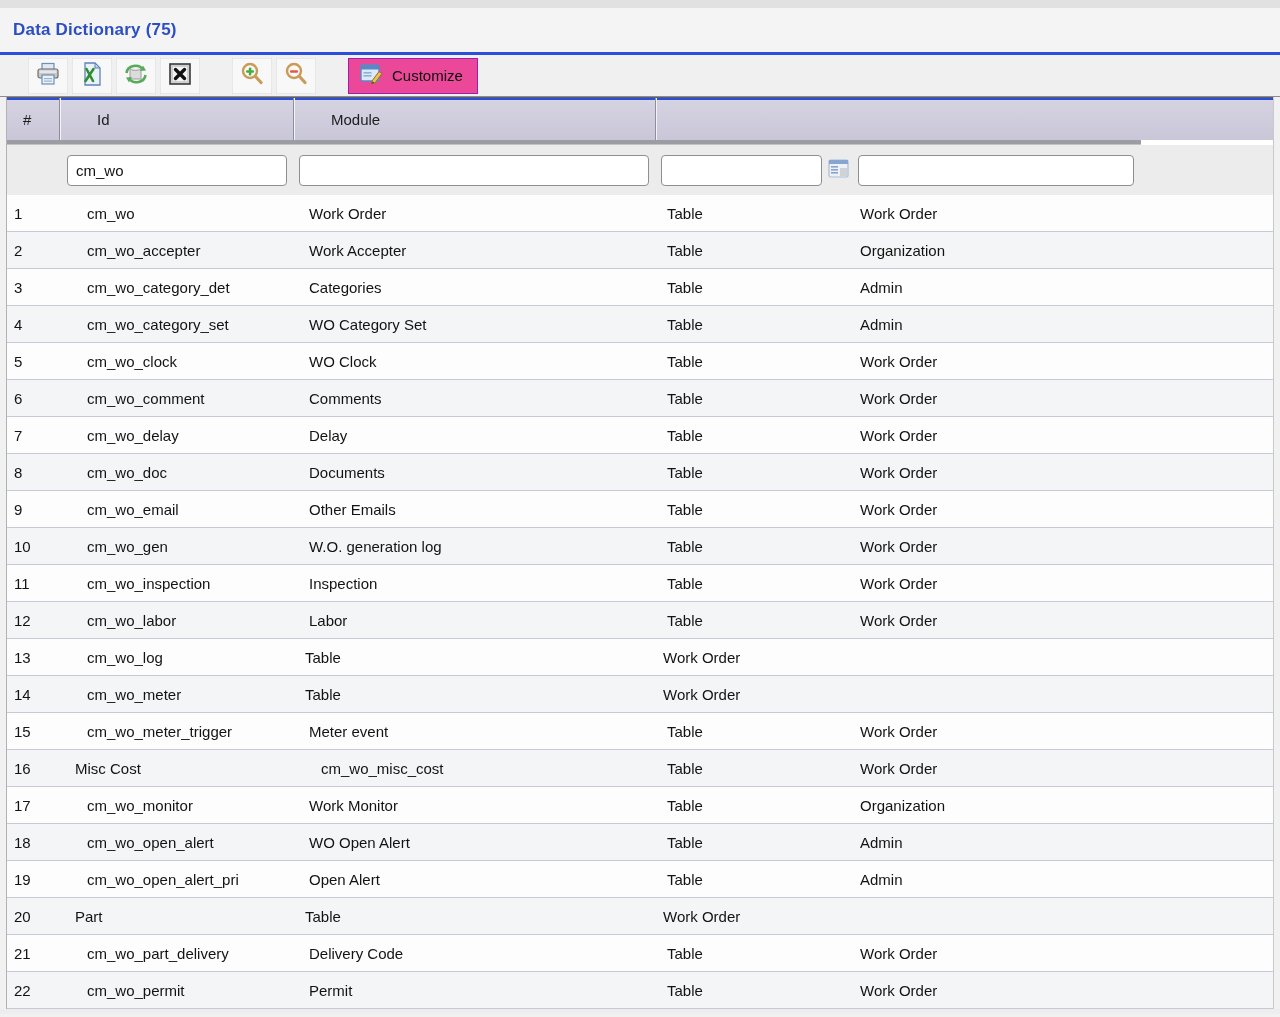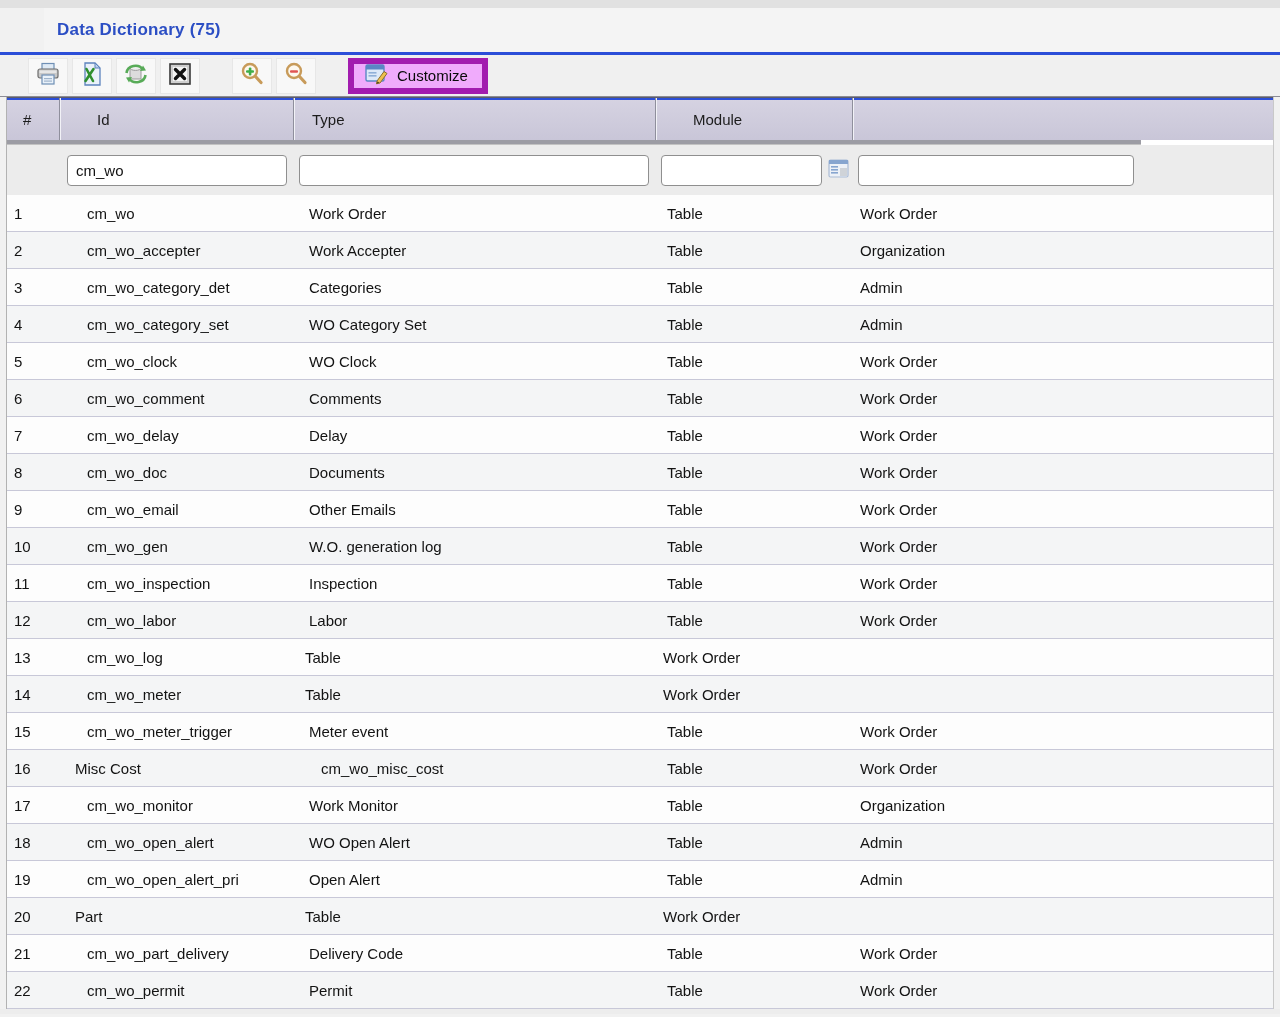--- a/index.html
+++ b/index.html
@@ -4,27 +4,27 @@
 <style>
   :root{
     --title-blue:#2b4ec4; --rule-blue:#2b4ed8; --header-bg:#cecbdb;
     --header-shadow:#9c9ca4; --filter-bg:#ececec; --row-odd:#fdfdfd;
     --row-even:#f4f5f6; --row-sep:#c8c8d8; --text-dark:#131313;
   }
   *{box-sizing:border-box; margin:0; padding:0;}
   html,body{width:1280px; height:1017px; overflow:hidden;}
   body{font-family:"Liberation Sans","DejaVu Sans",sans-serif; background:#f1f1f1; position:relative;}
   .top-strip{height:8px; background:#e1e1e1;}
-  .title-bar{height:44px; background:#f4f4f4; display:flex; align-items:center; padding-left:13px;margin-left:44px;}
+  .title-bar{height:44px; background:#f4f4f4; display:flex; align-items:center; padding-left:13px;}
   .title-bar .title{color:var(--title-blue); font-size:17px; font-weight:bold; letter-spacing:.2px;}
   .blue-rule{height:3px; background:var(--rule-blue);}
   .toolbar{height:42px; background:#f0f0f0; border-bottom:1px solid #8b8b95; display:flex; align-items:center; padding-left:28px;}
   .tbtn{width:40px; height:36px; background:#f8f8f8; border:1px solid #e7e7e7; display:flex; align-items:center; justify-content:center; margin-right:4px; cursor:pointer;}
   .tb-gap{width:28px;}
-  .customize-btn{height:36px; background:#f0abfc; border:6px solid #a21caf; display:flex; align-items:center; padding:0 14px 0 10px; cursor:pointer;}
+  .customize-btn{height:36px; background:#ec4899; border:1px solid #a21caf; display:flex; align-items:center; padding:0 14px 0 10px; cursor:pointer;}
   .customize-btn .lbl{font-size:15px; color:#0a0a0a; margin-left:9px;}
   .grid{margin:0 6px; border-left:1px solid #b2b2b2; border-right:1px solid #c9c9c9; background:#fff;}
   .cols{display:grid; grid-template-columns:52px 234px 362px 197px 288px 1fr;}
   .header-row{height:43px; background:linear-gradient(#d6d3e2,#c9c6d8); border-top:1px solid #5d5d68; box-shadow:inset 0 2px 0 var(--rule-blue);}
   .header-row .th{display:flex; align-items:center; font-size:15px; color:#1c1c1c; padding-left:16px; cursor:pointer;}
   .header-row .th + .th{border-left:1px solid #8f8f9c; box-shadow:inset 1px 0 0 #f2f2f7;}
   .header-row .th.c2,.header-row .th.c3,.header-row .th.c5{padding-left:37px;}
   .header-row .th.c4{padding-left:18px;}
   .header-shadow{height:5px; background:var(--header-shadow); width:1134px; border-bottom:1px solid #c2c2c2;}
   .filter-row{height:50px; background:var(--filter-bg); align-items:center;}
@@ -131,21 +131,20 @@
         </svg>
       </span>
       <span class="lbl">Customize</span>
     </div>
   </div>
 
   <div class="grid">
     <div class="header-row cols">
       <div class="th c1">#</div>
       <div class="th c2">Id</div>
-      <div class="th c4">Type</div>
       <div class="th c5">Module</div>
       <div class="th c6"></div>
     </div>
     <div class="header-shadow"></div>
 
     <div class="filter-row cols">
       <div class="fcell c1"></div>
       <div class="fcell c2">
         <input type="text" value="cm_wo" style="">
       </div>

